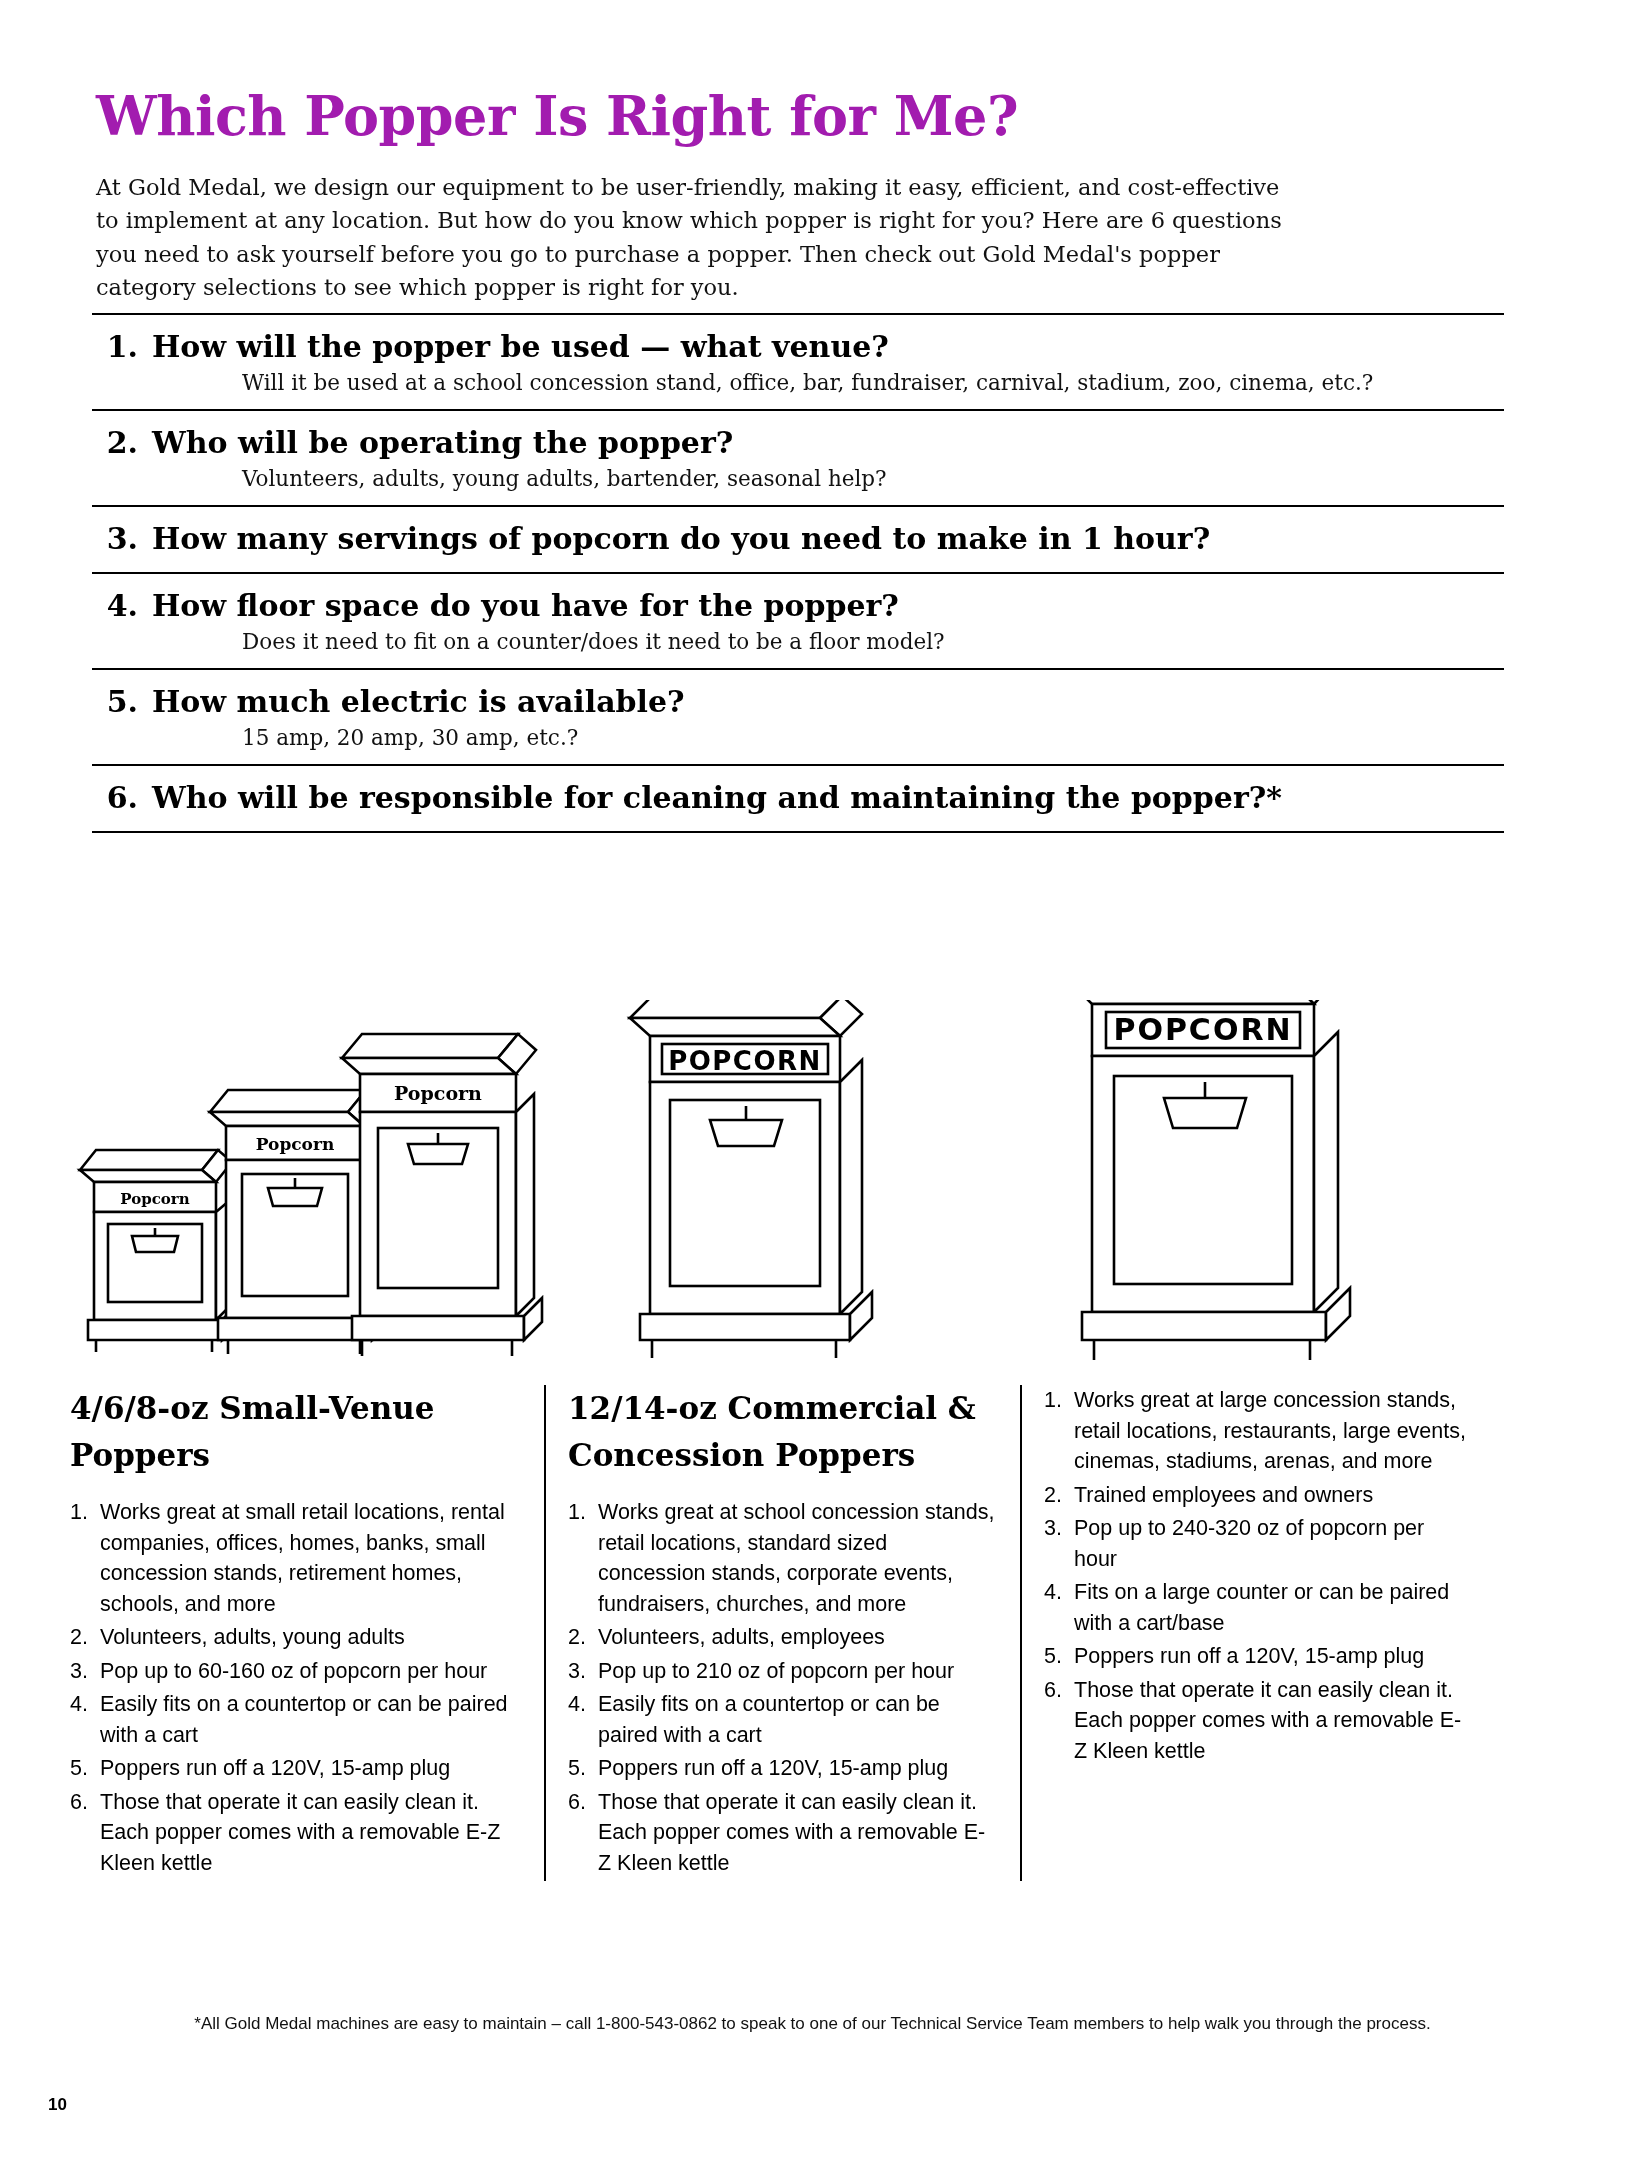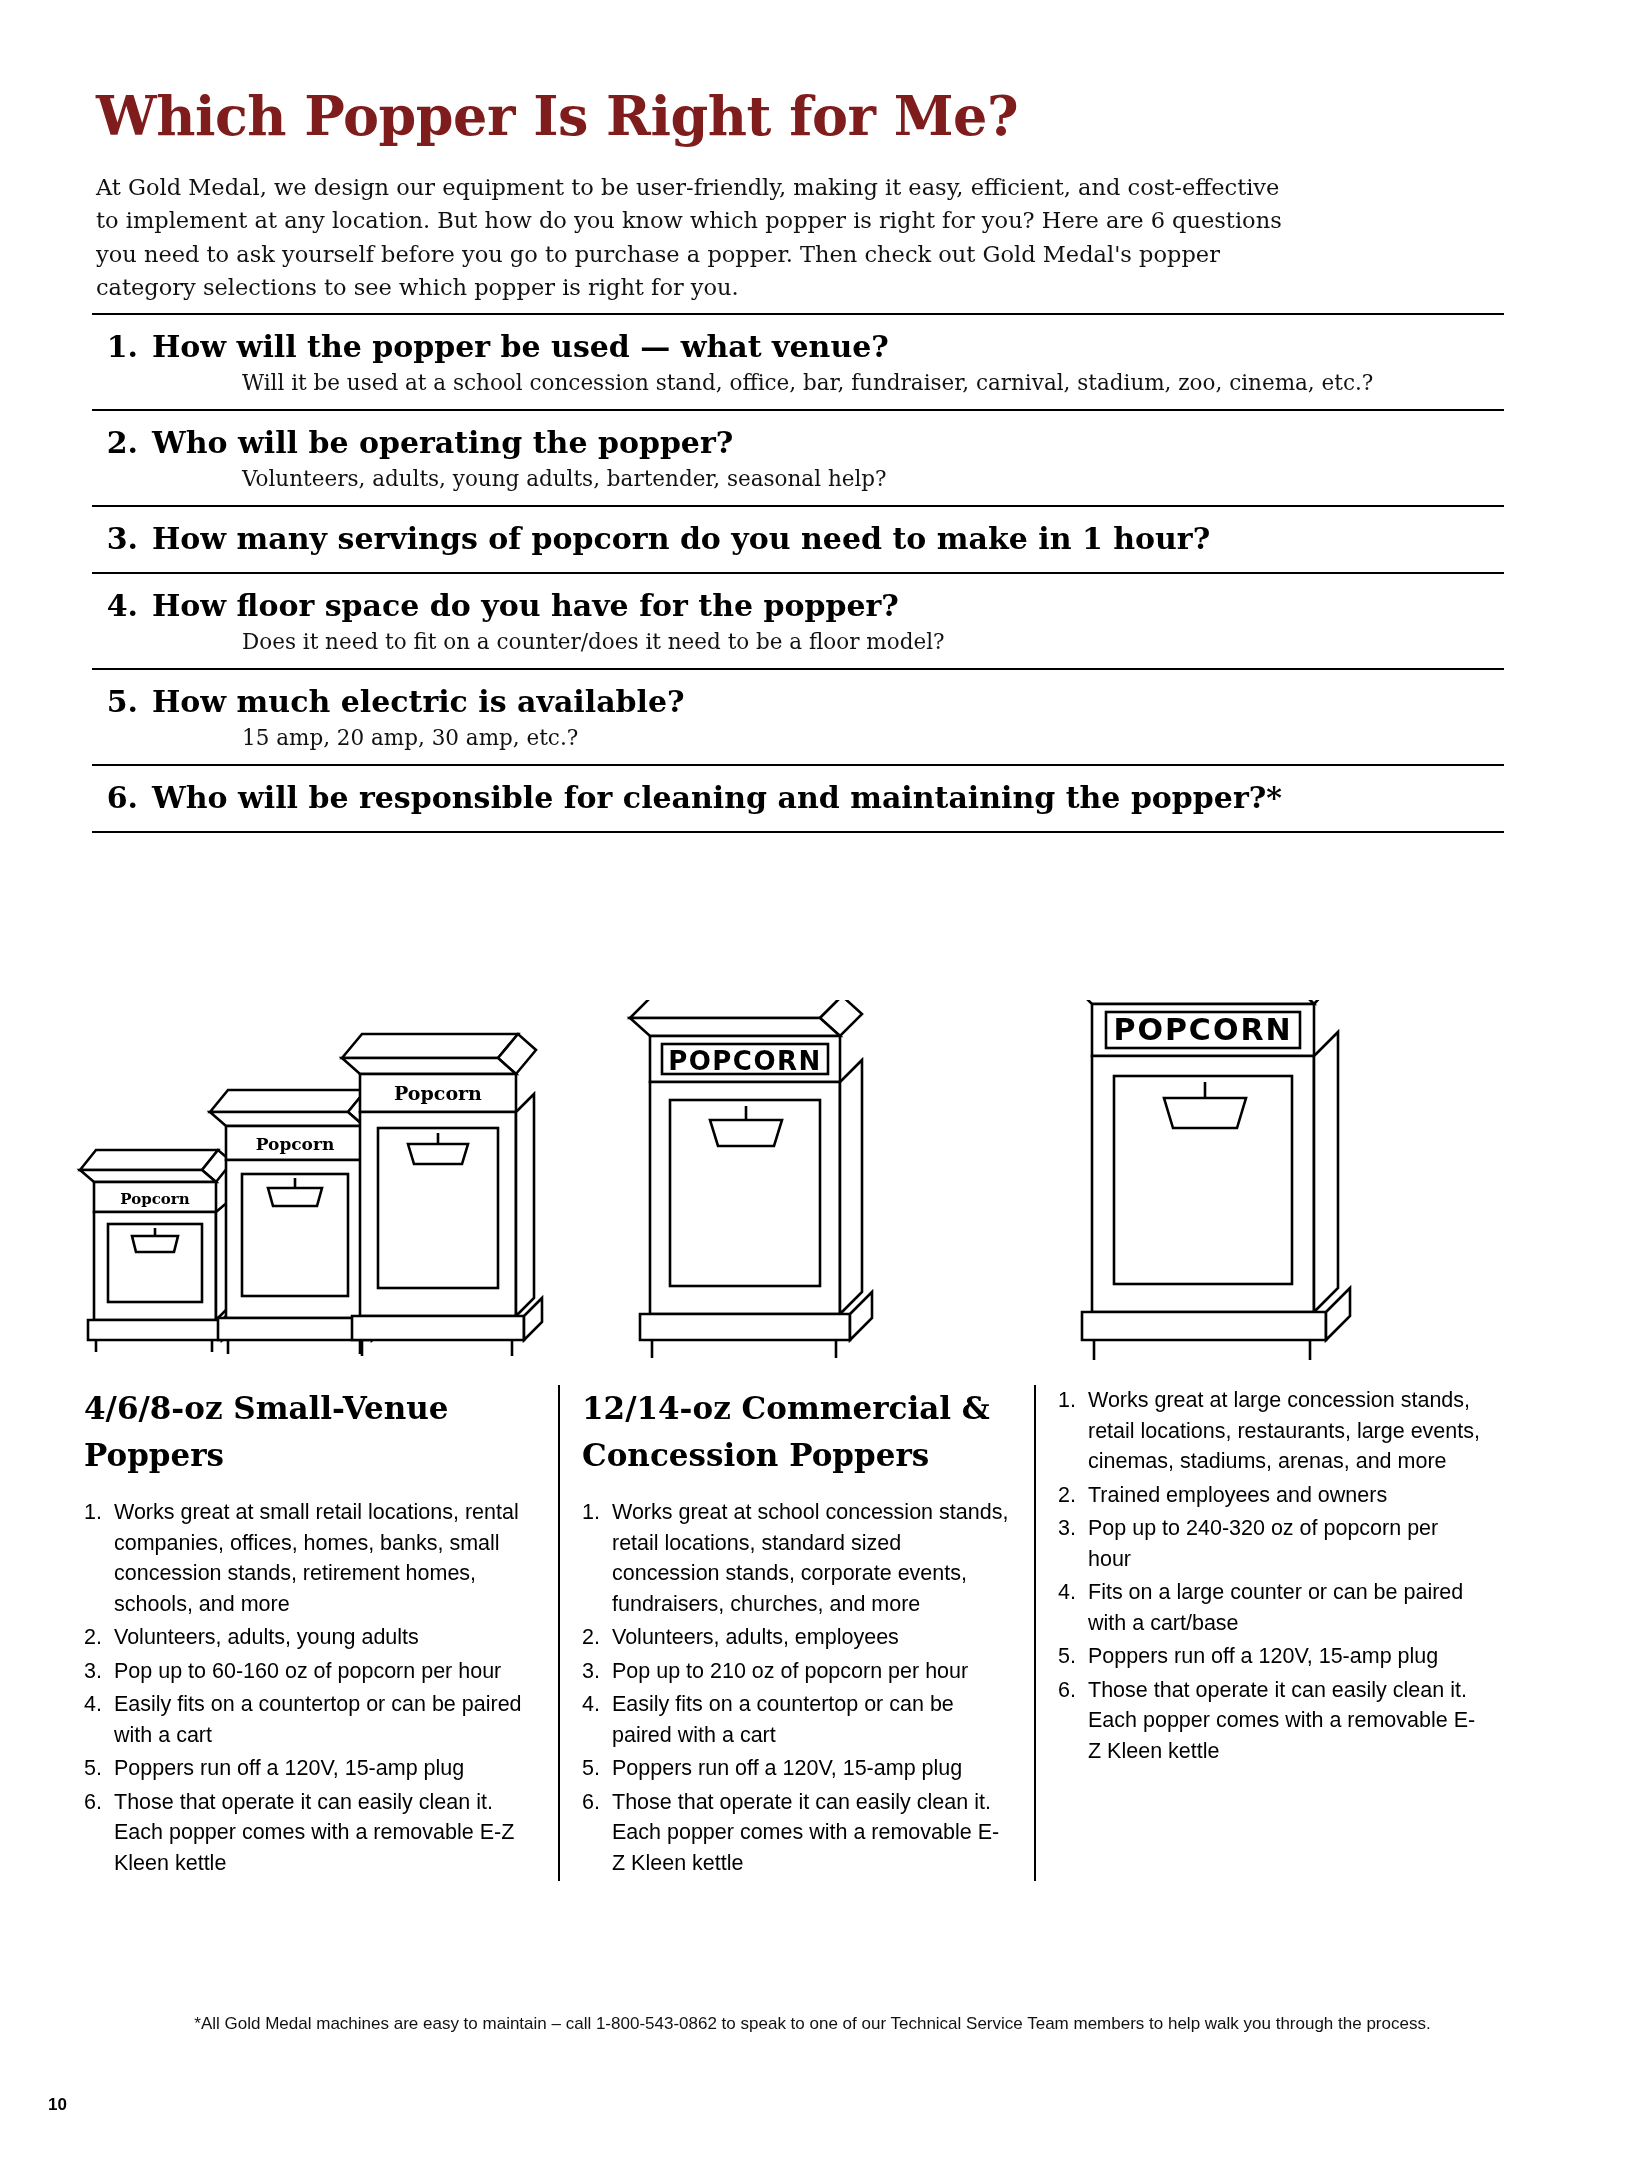--- a/index.html
+++ b/index.html
@@ -24,21 +24,21 @@
 
   
   .title {
     position: absolute;
     left: 96px;
     top: 48px;
     font-family: "DejaVu Serif", serif;
     font-weight: 700;
     font-size: 54px;
     letter-spacing: -0.5px;
-    color: #7f1d1d;
+    color: #a21caf;
   }
   .intro {
     position: absolute;
     left: 96px;
     top: 148px;
     width: 1190px;
     font-family: "DejaVu Serif", serif;
     font-size: 22.5px;
     line-height: 33.5px;
     color: #111;
@@ -99,21 +99,20 @@
     height: 365px;
   }
 
   
   .columns {
     position: absolute;
     left: 70px;
     top: 1385px;
     width: 1420px;
     display: flex;
-    margin-left: 14px;
   }
   .col {
     padding: 0 22px 0 0;
     box-sizing: border-box;
   }
   .col.c1 { width: 474px; padding-left: 0px; }
   .col.c2 { width: 476px; padding-left: 22px; border-left: 2px solid #000; }
   .col.c3 { width: 470px; padding-left: 22px; border-left: 2px solid #000; }
 
   .col-title {

